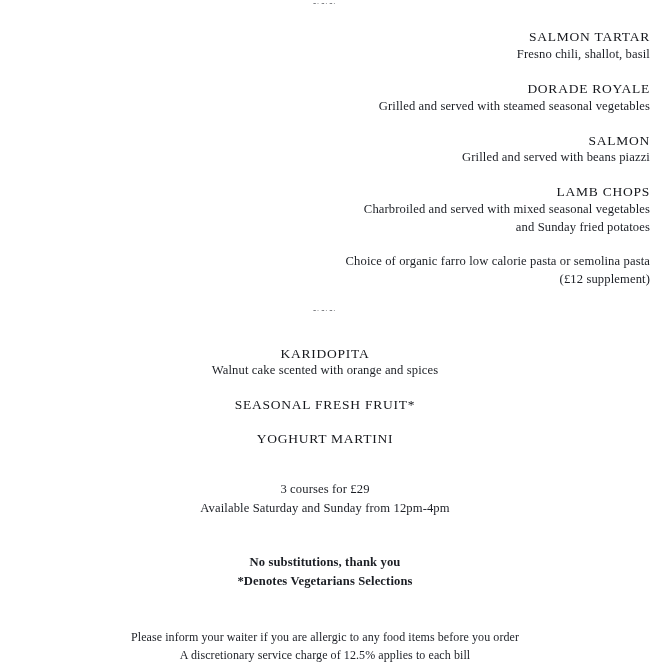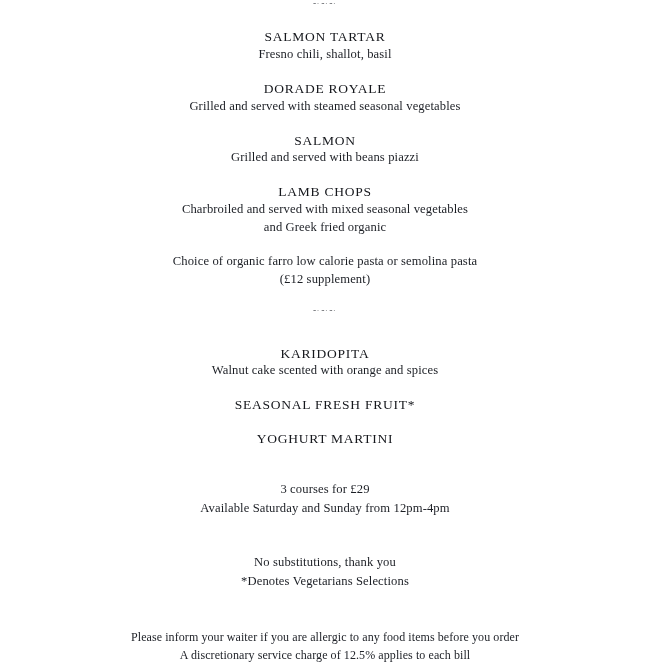--- a/index.html
+++ b/index.html
@@ -64,20 +64,21 @@
     color: #1b1e24;
     white-space: nowrap;
   }
 
   
   .dish + .dish {
     margin-top: 16px;
   }
   .course-list.starters {
     margin-top: 24px;
+    text-align: right;
   }
   .course-list.desserts {
     margin-top: 34px;
     font-family: Liberation Serif, serif;
   }
 
   
   .service-block {
     margin-top: 32px;
     width: 100%;
@@ -86,20 +87,21 @@
     font-size: 12.6px;
     letter-spacing: 0.12px;
     line-height: 1.5;
     color: #1b1e24;
     white-space: nowrap;
   }
 
   .policy-block {
     margin-top: 35px;
     width: 100%;
+    font-weight: bold;
   }
   .policy-line {
     font-size: 12.6px;
     letter-spacing: 0.12px;
     line-height: 1.5;
     color: #1b1e24;
     white-space: nowrap;
   }
 
   .legal-block {
@@ -134,21 +136,21 @@
     </div>
 
     <div class="dish">
       <div class="dish-name">SALMON</div>
       <div class="dish-desc">Grilled and served with beans piazzi</div>
     </div>
 
     <div class="dish">
       <div class="dish-name">LAMB CHOPS</div>
       <div class="dish-desc">Charbroiled and served with mixed seasonal vegetables</div>
-      <div class="dish-desc">and Greek fried organic</div>
+      <div class="dish-desc">and Sunday fried potatoes</div>
     </div>
 
     <div class="dish">
       <div class="dish-desc">Choice of organic farro low calorie pasta or semolina pasta</div>
       <div class="dish-desc">(£12 supplement)</div>
     </div>
 
   </div>
 
   <div class="divider mid">~~~</div>

